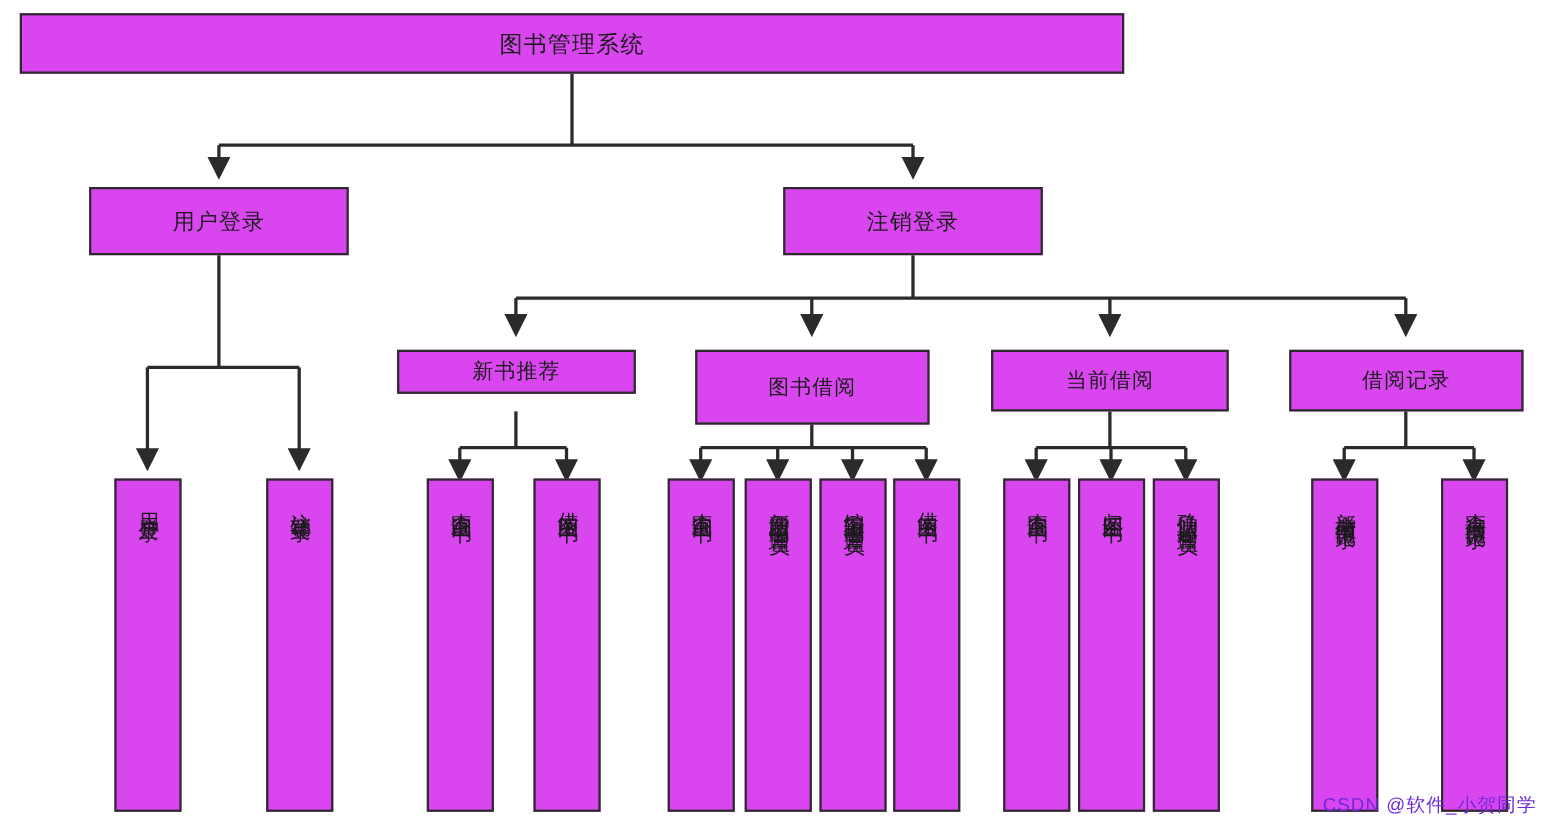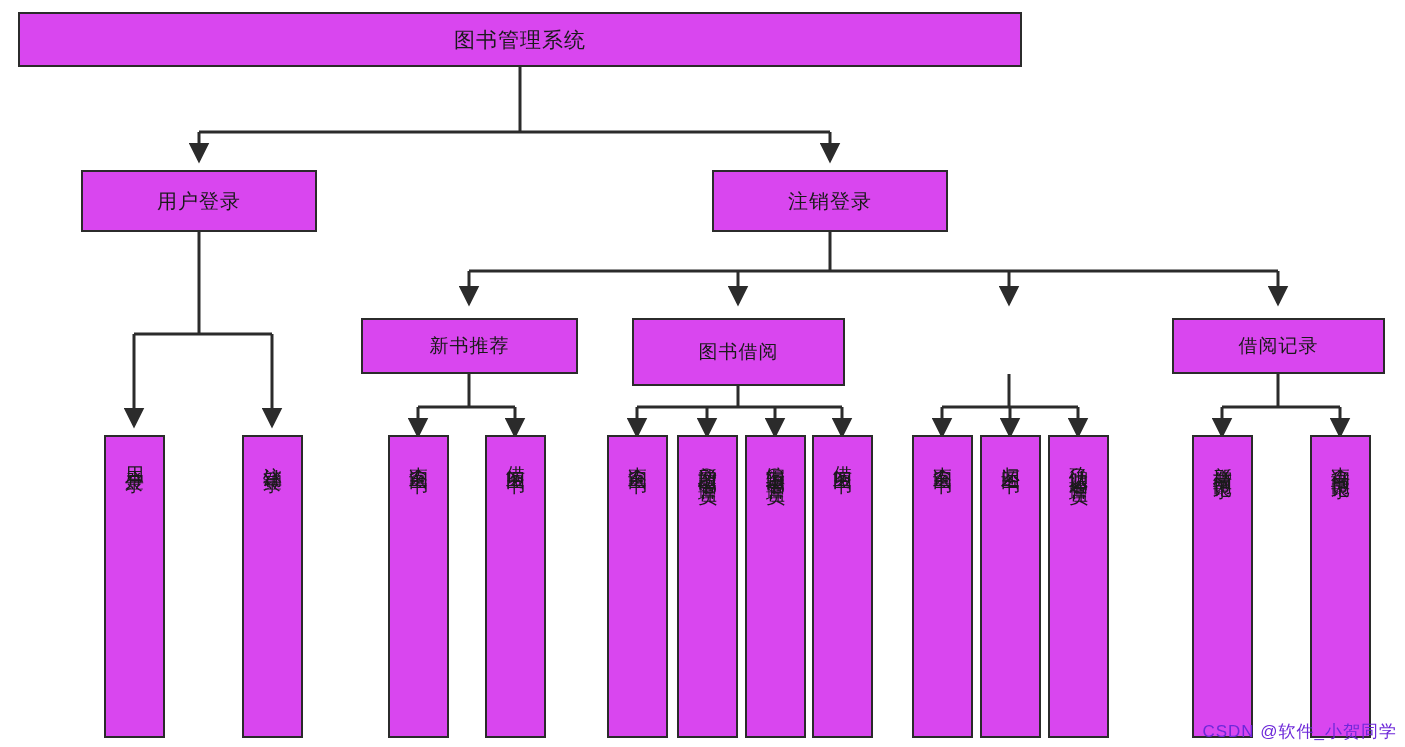--- a/index.html
+++ b/index.html
@@ -134,26 +134,29 @@
     <span class="hlabel">图书管理系统</span>
   </div>
 
   <div class="node lvl2" style="left:81px; top:170px; width:236px; height:62px;">
     <span class="hlabel">用户登录</span>
   </div>
   <div class="node lvl2" style="left:712px; top:170px; width:236px; height:62px;">
     <span class="hlabel">注销登录</span>
   </div>
 
-  <div class="node lvl3" style="left:361px; top:318px; width:217px; height:56px;">
+  <div class="node lvl3" style="left:361px; top:318px; width:217px; height:40px;">
     <span class="hlabel">新书推荐</span>
   </div>
   <div class="node lvl3" style="left:632px; top:318px; width:213px; height:68px;">
     <span class="hlabel">图书借阅</span>
   </div>
+  <div class="node lvl3" style="left:901px; top:318px; width:216px; height:56px;">
+    <span class="hlabel">当前借阅</span>
+  </div>
   <div class="node lvl3" style="left:1172px; top:318px; width:213px; height:56px;">
     <span class="hlabel">借阅记录</span>
   </div>
 
   <div class="node leaf" style="left:104px; top:435px; width:61px; height:303px;">
     <span class="vlabel">用户登录</span>
   </div>
   <div class="node leaf" style="left:242px; top:435px; width:61px; height:303px;">
     <span class="vlabel">注销登录</span>
   </div>

